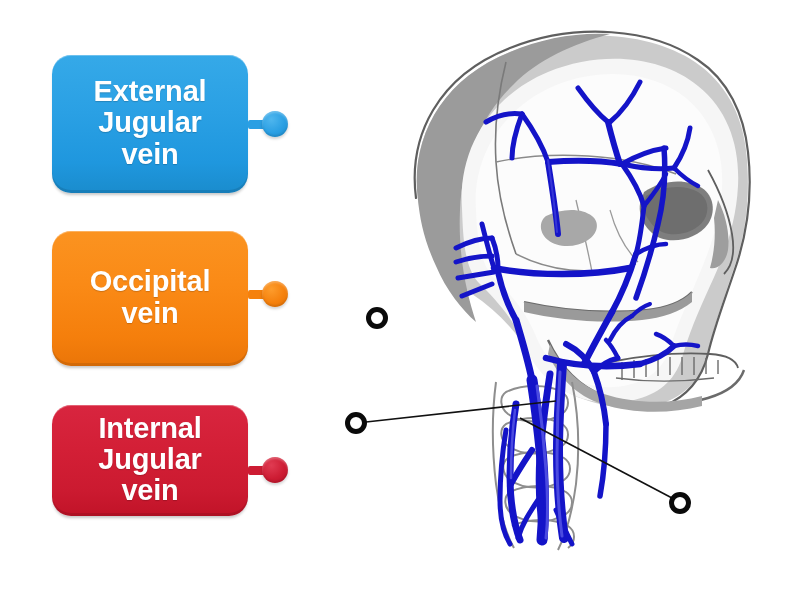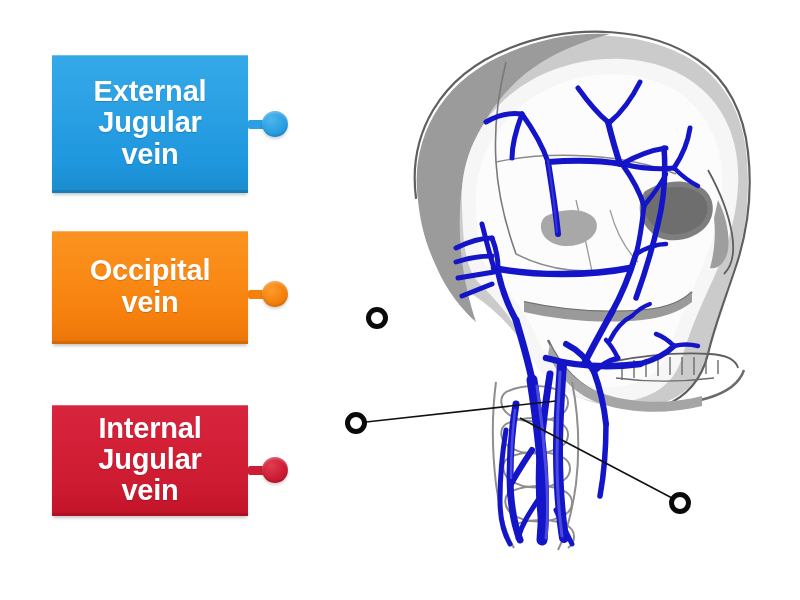--- a/index.html
+++ b/index.html
@@ -19,21 +19,21 @@
     width: 800px;
     height: 600px;
     background: #ffffff;
   }
 
   
   .label-card {
     position: absolute;
     left: 52px;
     width: 196px;
-    border-radius: 0;
+    border-radius: 19px;
     box-sizing: border-box;
     display: flex;
     align-items: center;
     justify-content: center;
     text-align: center;
     color: #ffffff;
     font-weight: bold;
     font-size: 29px;
     line-height: 1.08;
     letter-spacing: -0.2px;
@@ -42,21 +42,21 @@
     padding: 4px 6px 6px 6px;
   }
   .card-blue {
     top: 55px;
     height: 138px;
     background: linear-gradient(180deg, #35a9e8 0%, #2aa0e4 42%, #1f97de 78%, #1a8ccd 100%);
     box-shadow: 0 3px 3px -1px rgba(0,0,0,0.22), inset 0 -3px 0 rgba(0,0,0,0.10), inset 0 1px 0 rgba(255,255,255,0.28);
   }
   .card-orange {
     top: 231px;
-    height: 113px;
+    height: 135px;
     background: linear-gradient(180deg, #fb9320 0%, #fa8a16 40%, #f57f0c 78%, #ea7508 100%);
     box-shadow: 0 3px 3px -1px rgba(0,0,0,0.22), inset 0 -3px 0 rgba(0,0,0,0.10), inset 0 1px 0 rgba(255,255,255,0.28);
   }
   .card-red {
     top: 405px;
     height: 111px;
     background: linear-gradient(180deg, #d8253f 0%, #d31f36 40%, #cb1a30 78%, #c11328 100%);
     box-shadow: 0 3px 3px -1px rgba(0,0,0,0.22), inset 0 -3px 0 rgba(0,0,0,0.10), inset 0 1px 0 rgba(255,255,255,0.28);
   }
   .label-card .card-text {

